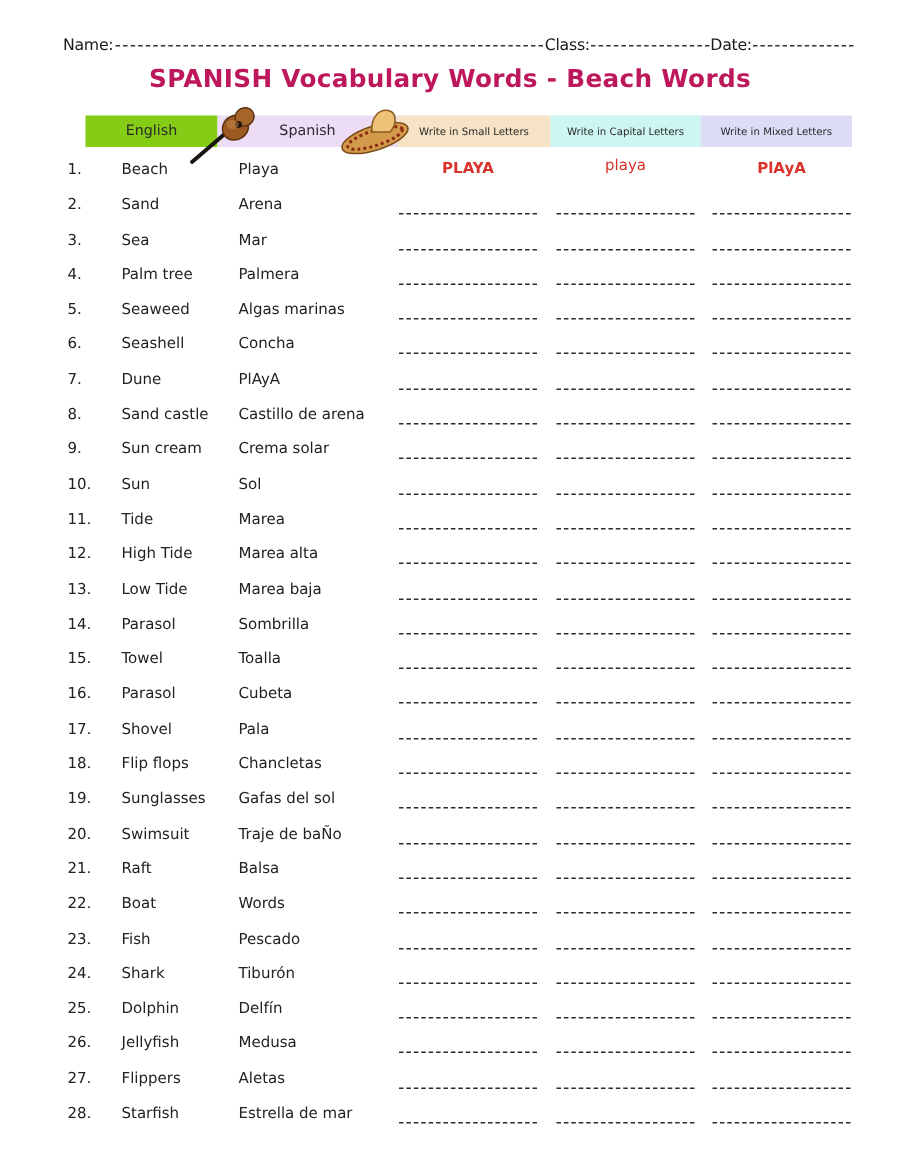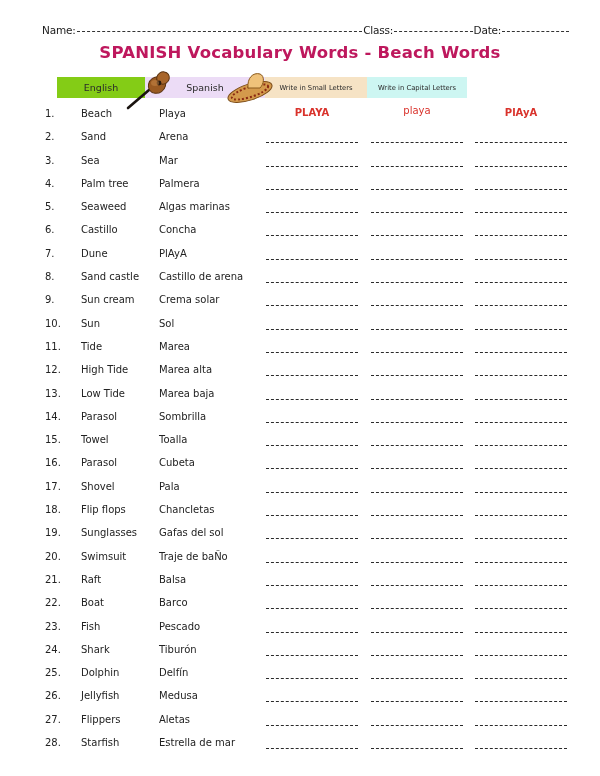--- a/index.html
+++ b/index.html
@@ -67,20 +67,21 @@
   <span class="fill f3"></span>
 </div>
 
 <div class="title">SPANISH Vocabulary Words - Beach Words</div>
 
 <div class="header-band">
   <div class="hcell en big">English</div>
   <div class="hcell es big">Spanish</div>
   <div class="hcell sm">Write in Small Letters</div>
   <div class="hcell cap">Write in Capital Letters</div>
+  <div class="hcell mx">Write in Mixed Letters</div>
 </div>
 
 <svg class="guitar" viewBox="0 0 50 42">
   <line x1="6" y1="38" x2="34" y2="14" stroke="#1a1410" stroke-width="2.6" stroke-linecap="round"></line>
   <ellipse cx="35" cy="15" rx="9" ry="8" fill="#9a5a22" stroke="#5a3210" stroke-width="1" transform="rotate(-35 35 15)"></ellipse>
   <ellipse cx="41" cy="8" rx="6.5" ry="6" fill="#a8652a" stroke="#5a3210" stroke-width="1" transform="rotate(-35 41 8)"></ellipse>
   <circle cx="37" cy="13" r="2.4" fill="#2a1a0e"></circle>
   <ellipse cx="33" cy="13" rx="4" ry="3" fill="#c98a4a" opacity="0.5"></ellipse>
 </svg>
 
@@ -126,21 +127,21 @@
     <div class="row">
       <span class="num">5.</span>
       <span class="en">Seaweed</span>
       <span class="es">Algas marinas</span>
       <span class="blank b1"></span>
       <span class="blank b2"></span>
       <span class="blank b3"></span>
     </div>
     <div class="row">
       <span class="num">6.</span>
-      <span class="en">Castillo</span>
+      <span class="en">Seashell</span>
       <span class="es">Concha</span>
       <span class="blank b1"></span>
       <span class="blank b2"></span>
       <span class="blank b3"></span>
     </div>
     <div class="row">
       <span class="num">7.</span>
       <span class="en">Dune</span>
       <span class="es">PlAyA</span>
       <span class="blank b1"></span>
@@ -255,21 +256,21 @@
       <span class="num">21.</span>
       <span class="en">Raft</span>
       <span class="es">Balsa</span>
       <span class="blank b1"></span>
       <span class="blank b2"></span>
       <span class="blank b3"></span>
     </div>
     <div class="row">
       <span class="num">22.</span>
       <span class="en">Boat</span>
-      <span class="es">Barco</span>
+      <span class="es">Words</span>
       <span class="blank b1"></span>
       <span class="blank b2"></span>
       <span class="blank b3"></span>
     </div>
     <div class="row">
       <span class="num">23.</span>
       <span class="en">Fish</span>
       <span class="es">Pescado</span>
       <span class="blank b1"></span>
       <span class="blank b2"></span>

